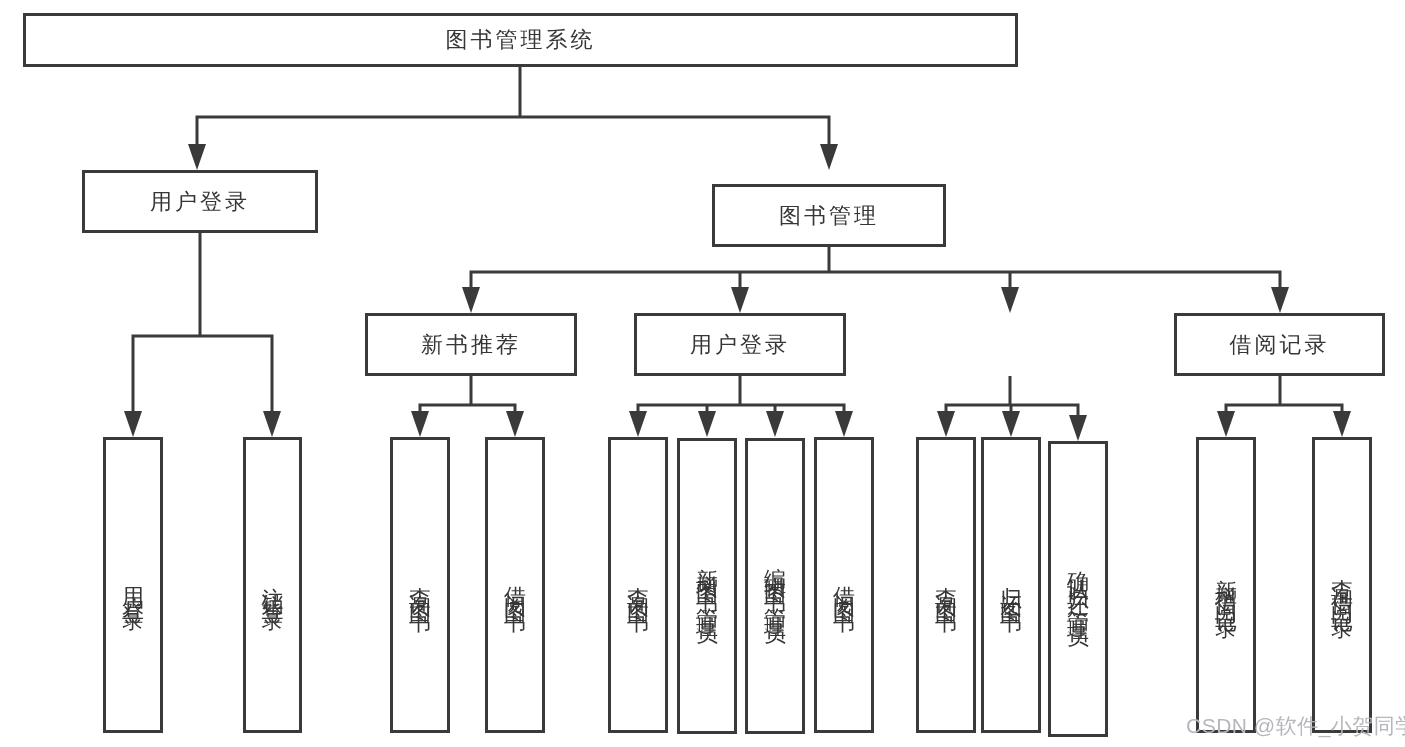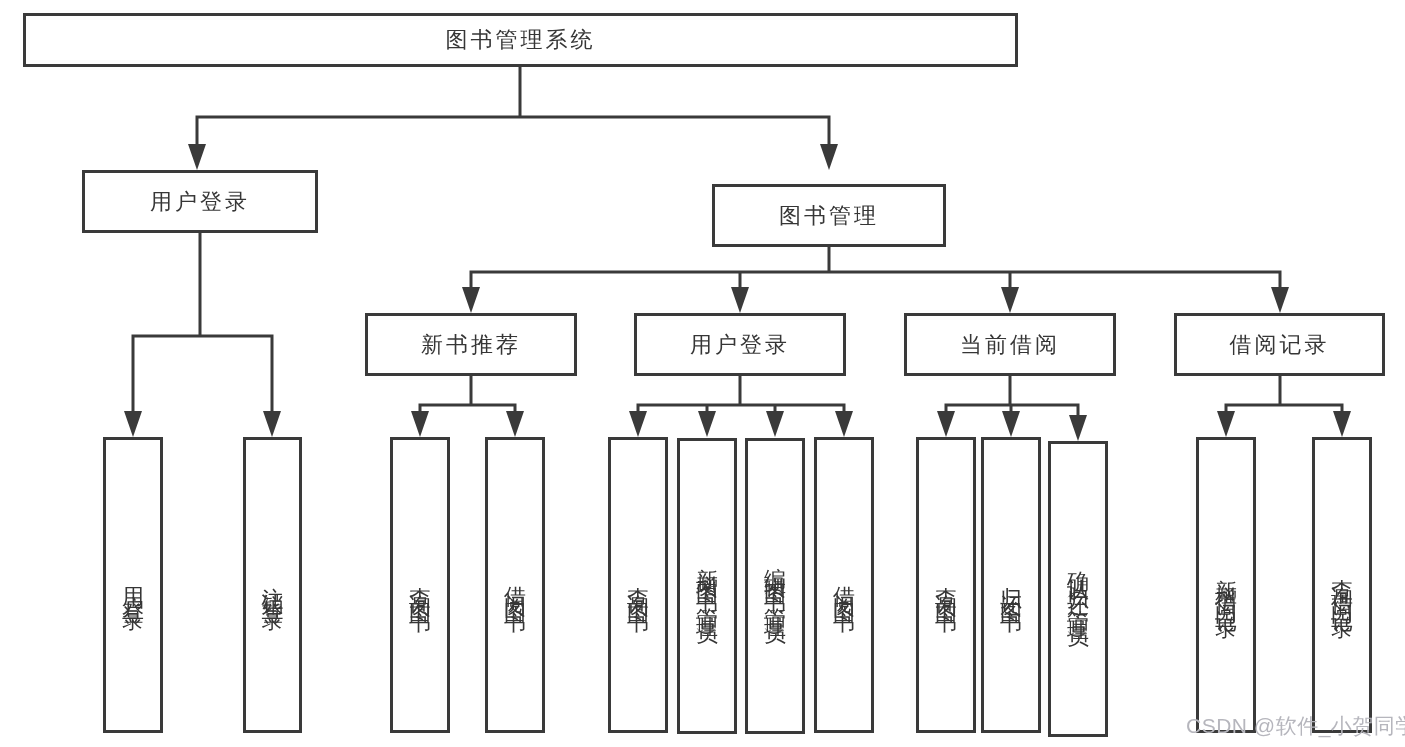--- a/index.html
+++ b/index.html
@@ -89,23 +89,20 @@
   <div class="node h" style="left:712px;top:184px;width:234px;height:63px">
     <span>图书管理</span>
   </div>
 
   <div class="node h" style="left:365px;top:313px;width:212px;height:63px">
     <span>新书推荐</span>
   </div>
   <div class="node h" style="left:634px;top:313px;width:212px;height:63px">
     <span>用户登录</span>
   </div>
-  <div class="node h" style="left:904px;top:313px;width:212px;height:63px">
-    <span>当前借阅</span>
-  </div>
   <div class="node h" style="left:1174px;top:313px;width:211px;height:63px">
     <span>借阅记录</span>
   </div>
 
   <div class="node v" style="left:103px;top:437px;width:60px;height:296px">
     <span>用户登录</span>
   </div>
   <div class="node v" style="left:243px;top:437px;width:59px;height:296px">
     <span>注销登录</span>
   </div>

